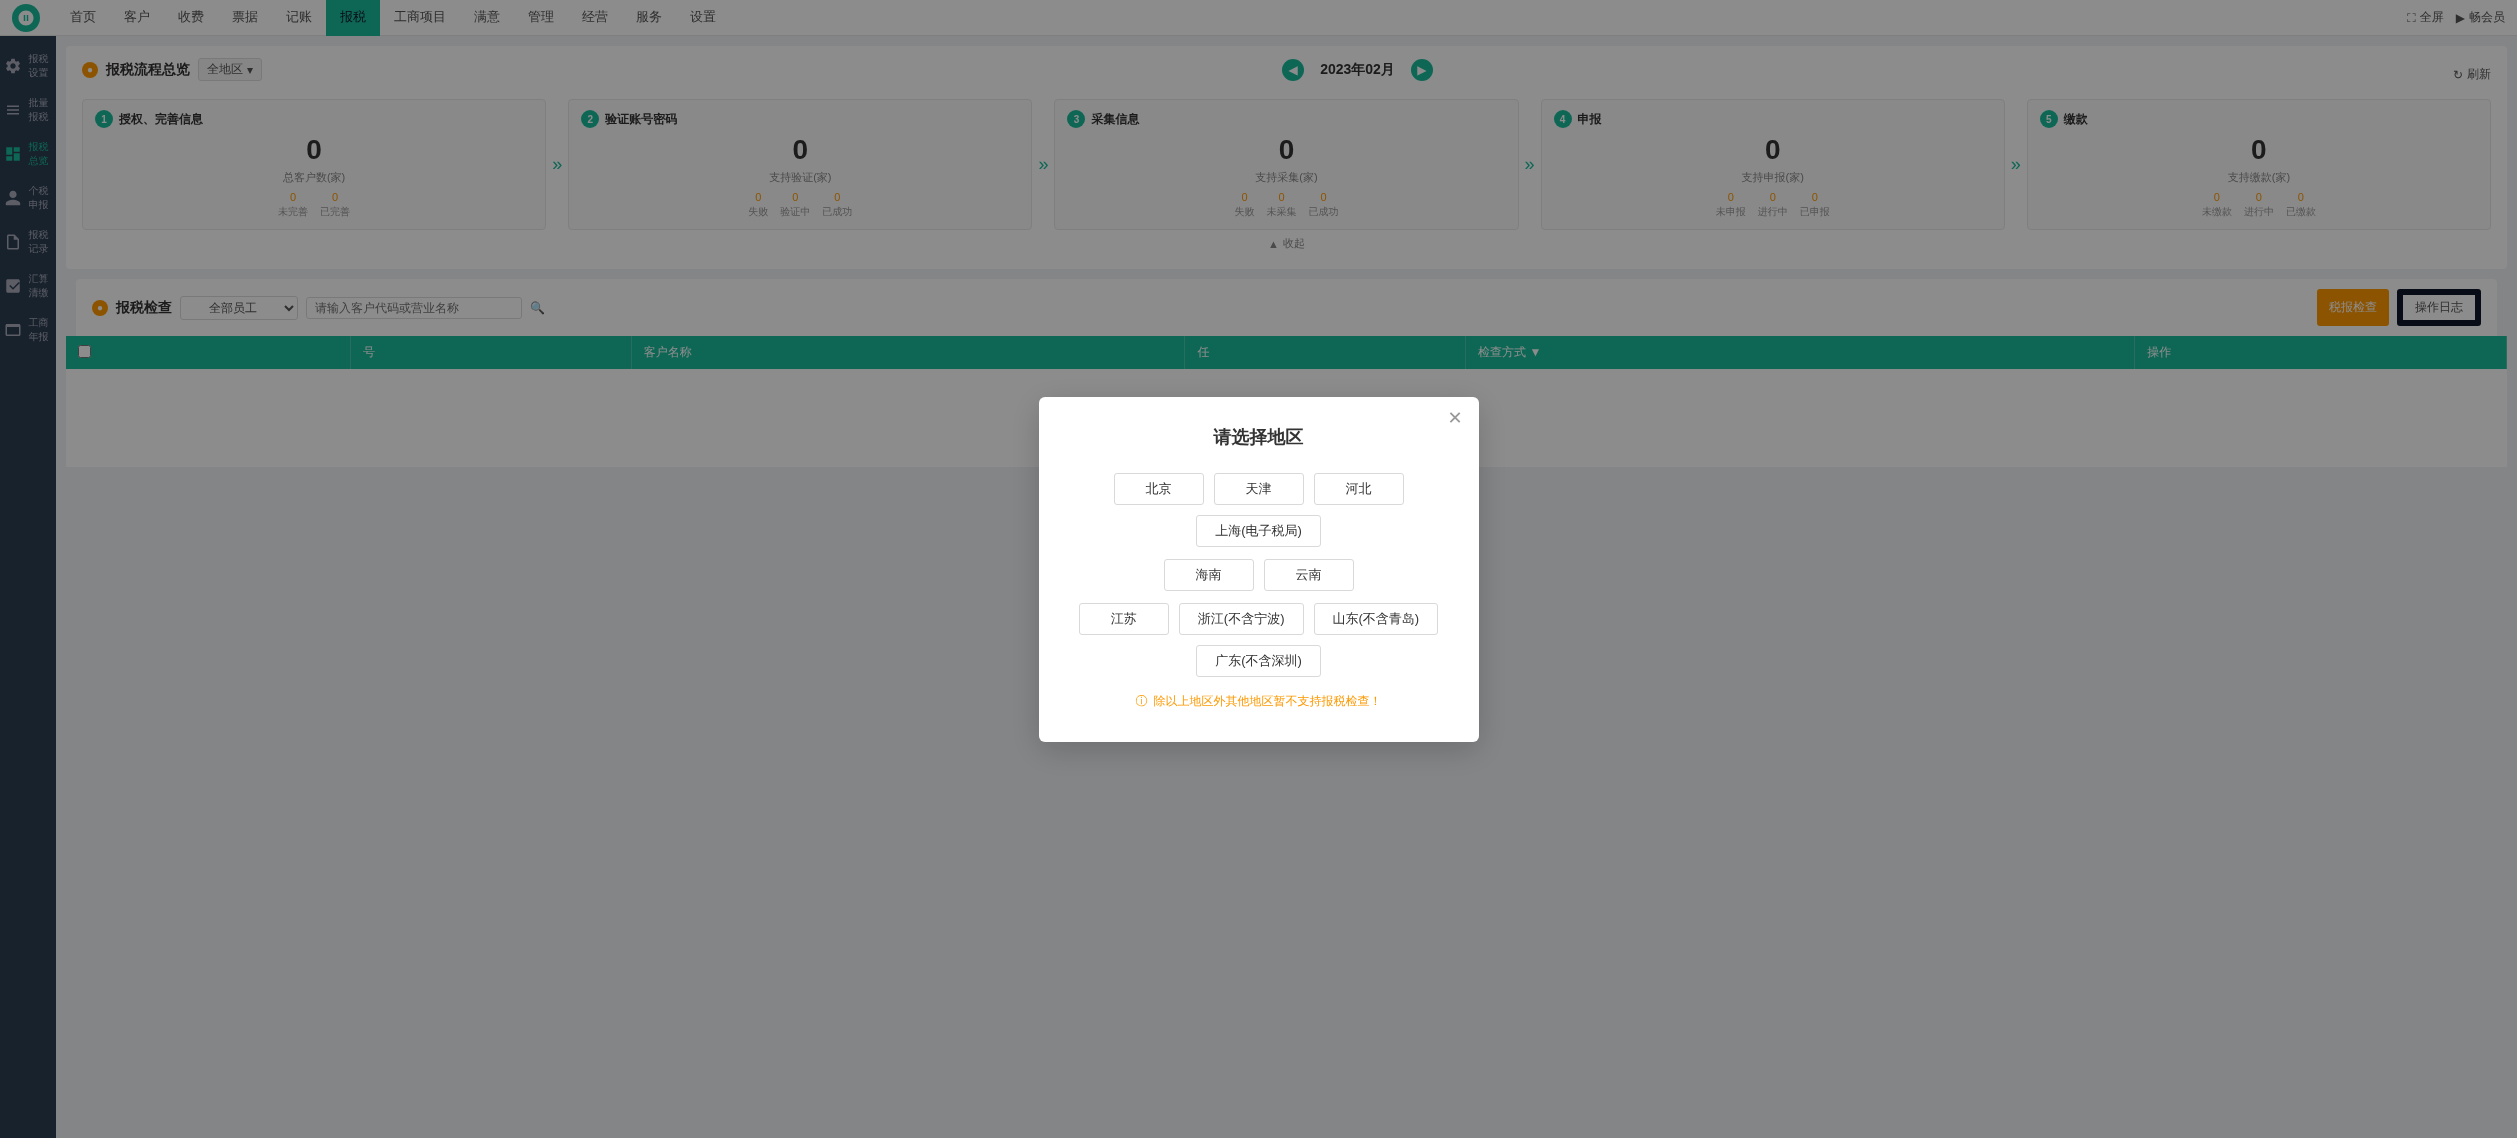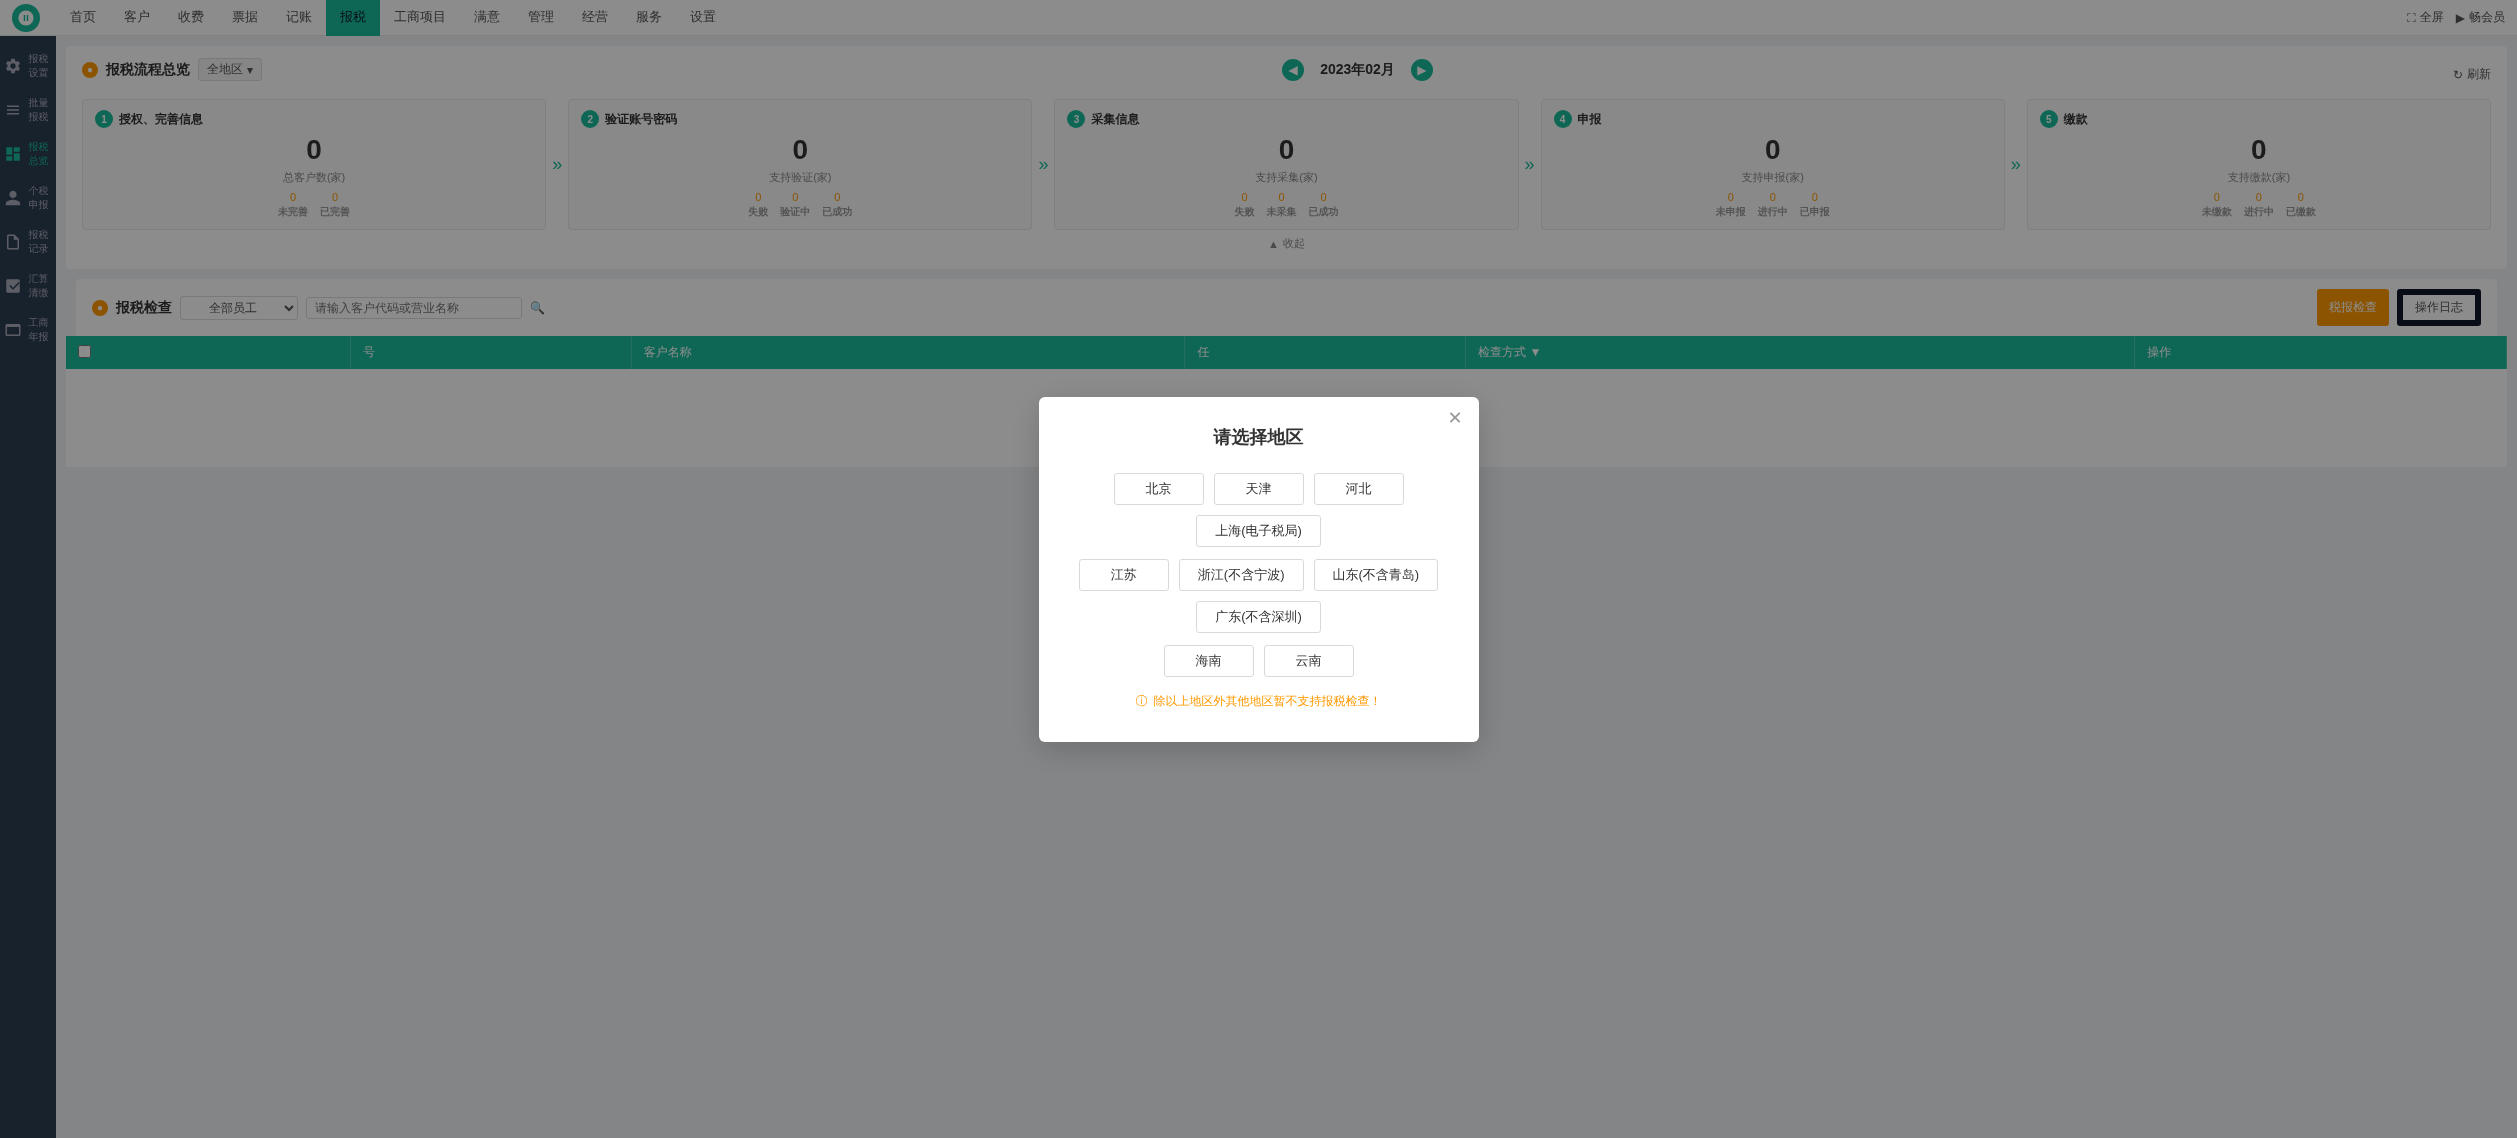--- a/index.html
+++ b/index.html
@@ -140,21 +140,21 @@
       background: #1abc9c; color: #fff;
       border-radius: 50%; font-size: 10px;
       display: flex; align-items: center; justify-content: center;
       font-weight: bold; flex-shrink: 0;
     }
     .step-title { font-size: 12px; color: #333; font-weight: bold; }
     .step-count { font-size: 28px; font-weight: bold; color: #333; text-align: center; margin: 6px 0 4px; }
     .step-label { font-size: 11px; color: #888; text-align: center; }
     .step-stats { display: flex; justify-content: center; gap: 12px; margin-top: 6px; }
     .step-stat { font-size: 11px; color: #f90; text-align: center; }
-    .step-stat-label { font-size: 10px; color: #999; text-align: center; margin-top: 2px; font-weight: bold; }
+    .step-stat-label { font-size: 10px; color: #999; text-align: center; margin-top: 2px; }
     .step-stat-item { display: flex; flex-direction: column; align-items: center; }
     .step-arrow {
       display: flex; align-items: center; justify-content: center;
       padding: 0 6px; color: #1abc9c; font-size: 18px; flex-shrink: 0;
     }
 
     
     .collapse-bar {
       display: flex; align-items: center; justify-content: center;
       padding: 6px;
@@ -542,29 +542,29 @@
     <div class="modal-title">请选择地区</div>
 
     <div class="region-buttons">
       <button class="region-btn">北京</button>
       <button class="region-btn">天津</button>
       <button class="region-btn">河北</button>
       <button class="region-btn">上海(电子税局)</button>
     </div>
 
     <div class="region-buttons">
+      <button class="region-btn">海南</button>
+      <button class="region-btn">云南</button>
+    </div>
+
+    <div class="region-buttons">
       <button class="region-btn">江苏</button>
       <button class="region-btn">浙江(不含宁波)</button>
       <button class="region-btn">山东(不含青岛)</button>
       <button class="region-btn">广东(不含深圳)</button>
     </div>
 
-    <div class="region-buttons">
-      <button class="region-btn">海南</button>
-      <button class="region-btn">云南</button>
-    </div>
-
     <div class="modal-warning">
       <span>ⓘ</span>
       <span>除以上地区外其他地区暂不支持报税检查！</span>
     </div>
   </div>
 </div>
 
 </body></html>

